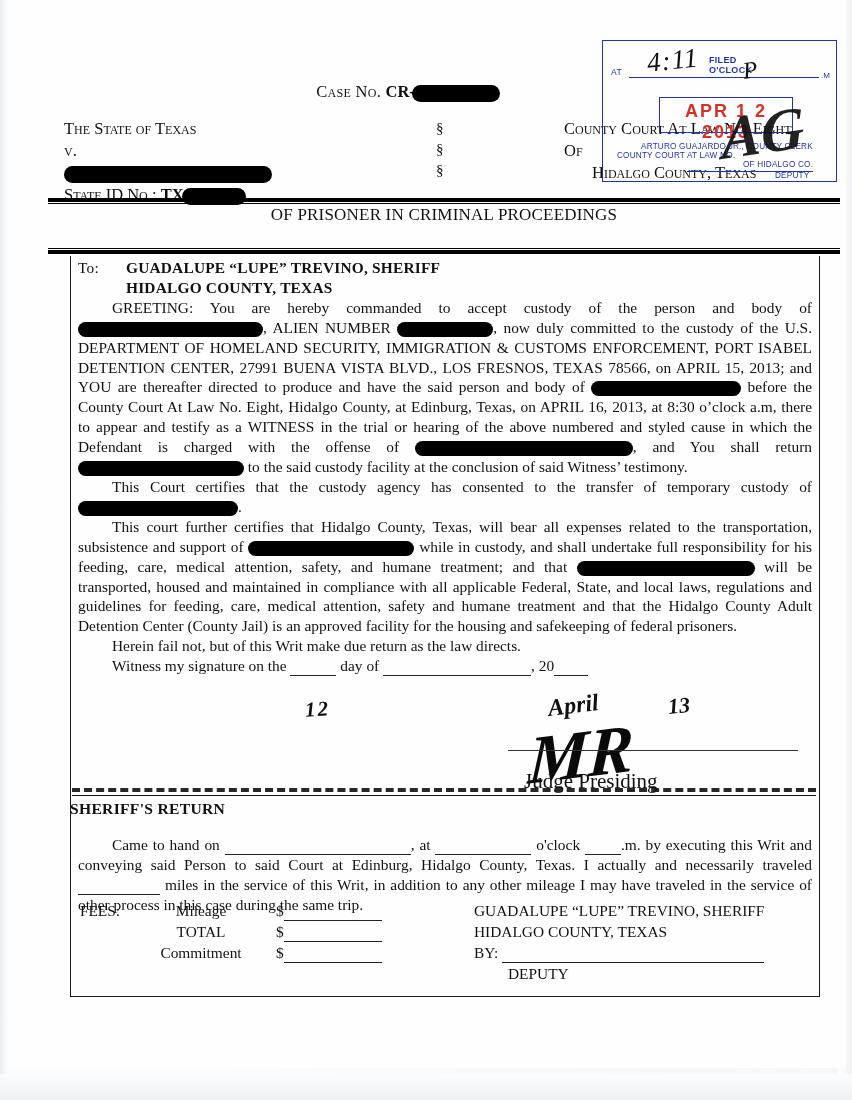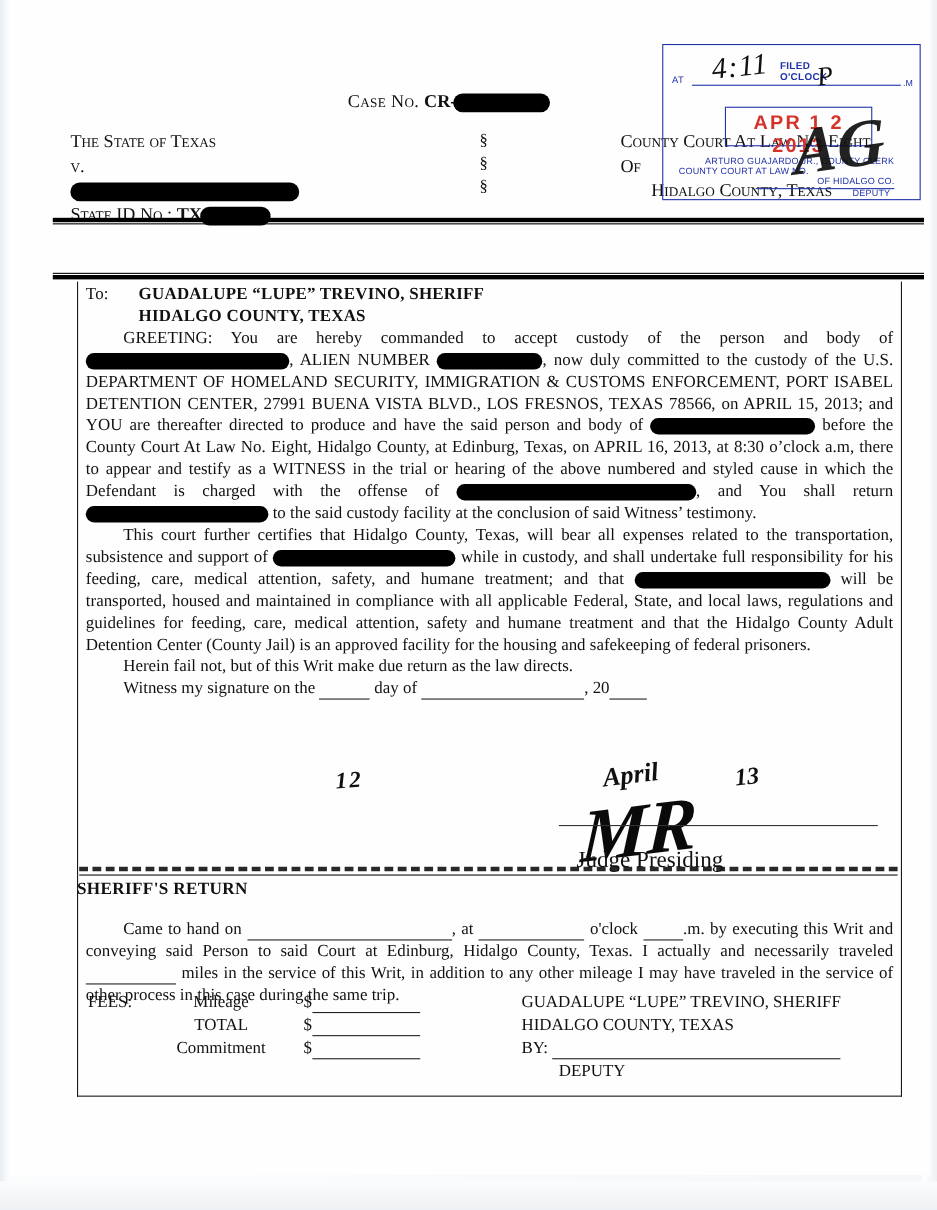--- a/index.html
+++ b/index.html
@@ -344,34 +344,36 @@
         <span class="c3">OF HIDALGO CO.</span>
         <span class="c4">DEPUTY</span>
       </div>
       <div class="stamp-clerk-line"></div>
       <div class="stamp-sig handwrite">AG</div>
     </div>
 
     <div class="rule-thick" id="rule-top"></div>
     <div class="rule-thick" id="rule-mid"></div>
     <div id="doc-title">
+      <div>OF PRISONER IN CRIMINAL PROCEEDINGS</div>
     </div>
     <div class="rule-thick" id="rule-bot"></div>
     <div class="rule-thick" id="rule-bot2"></div>
 
     <div id="body-box"></div>
 
     <div id="body-text">
       <div class="to-block">
         <span class="to-lbl">To:</span><span>GUADALUPE “LUPE” TREVINO, SHERIFF</span>
         <span class="to-l2">HIDALGO COUNTY, TEXAS</span>
       </div>
 
       <p class="indent"><span>GREETING: You are hereby commanded to accept custody of the person and body of </span><span class="redact" style="width:185px;"></span><span>, ALIEN NUMBER </span><span class="redact" style="width:96px;"></span><span>, now duly committed to the custody of the U.S. DEPARTMENT OF HOMELAND SECURITY, IMMIGRATION &amp; CUSTOMS ENFORCEMENT, PORT ISABEL DETENTION CENTER, 27991 BUENA VISTA BLVD., LOS FRESNOS, TEXAS 78566, on APRIL 15, 2013; and YOU are thereafter directed to produce and have the said person and body of </span><span class="redact" style="width:150px;"></span><span> before the County Court At Law No. Eight, Hidalgo County, at Edinburg, Texas, on APRIL 16, 2013, at 8:30 o’clock a.m, there to appear and testify as a WITNESS in the trial or hearing of the above numbered and styled cause in which the Defendant is charged with the offense of </span><span class="redact" style="width:218px;"></span><span>, and You shall return </span><span class="redact" style="width:166px;"></span><span> to the said custody facility at the conclusion of said Witness’ testimony.</span></p>
 
+      <p class="indent"><span>This Court certifies that the custody agency has consented to the transfer of temporary custody of </span><span class="redact" style="width:160px;"></span><span>.</span></p>
 
       <p class="indent"><span>This court further certifies that Hidalgo County, Texas, will bear all expenses related to the transportation, subsistence and support of </span><span class="redact" style="width:166px;"></span><span> while in custody, and shall undertake full responsibility for his feeding, care, medical attention, safety, and humane treatment; and that </span><span class="redact" style="width:178px;"></span><span> will be transported, housed and maintained in compliance with all applicable Federal, State, and local laws, regulations and guidelines for feeding, care, medical attention, safety and humane treatment and that the Hidalgo County Adult Detention Center (County Jail) is an approved facility for the housing and safekeeping of federal prisoners.</span></p>
 
       <p class="indent">Herein fail not, but of this Writ make due return as the law directs.</p>
 
       <p class="indent"><span>Witness my signature on the </span><span class="blank" style="width:46px;"></span><span> day of </span><span class="blank" style="width:148px;"></span><span>, 20</span><span class="blank" style="width:34px;"></span></p>
     </div>
 
     <div id="hw-day" class="handwrite">12</div>
     <div id="hw-month" class="handwrite">April</div>

